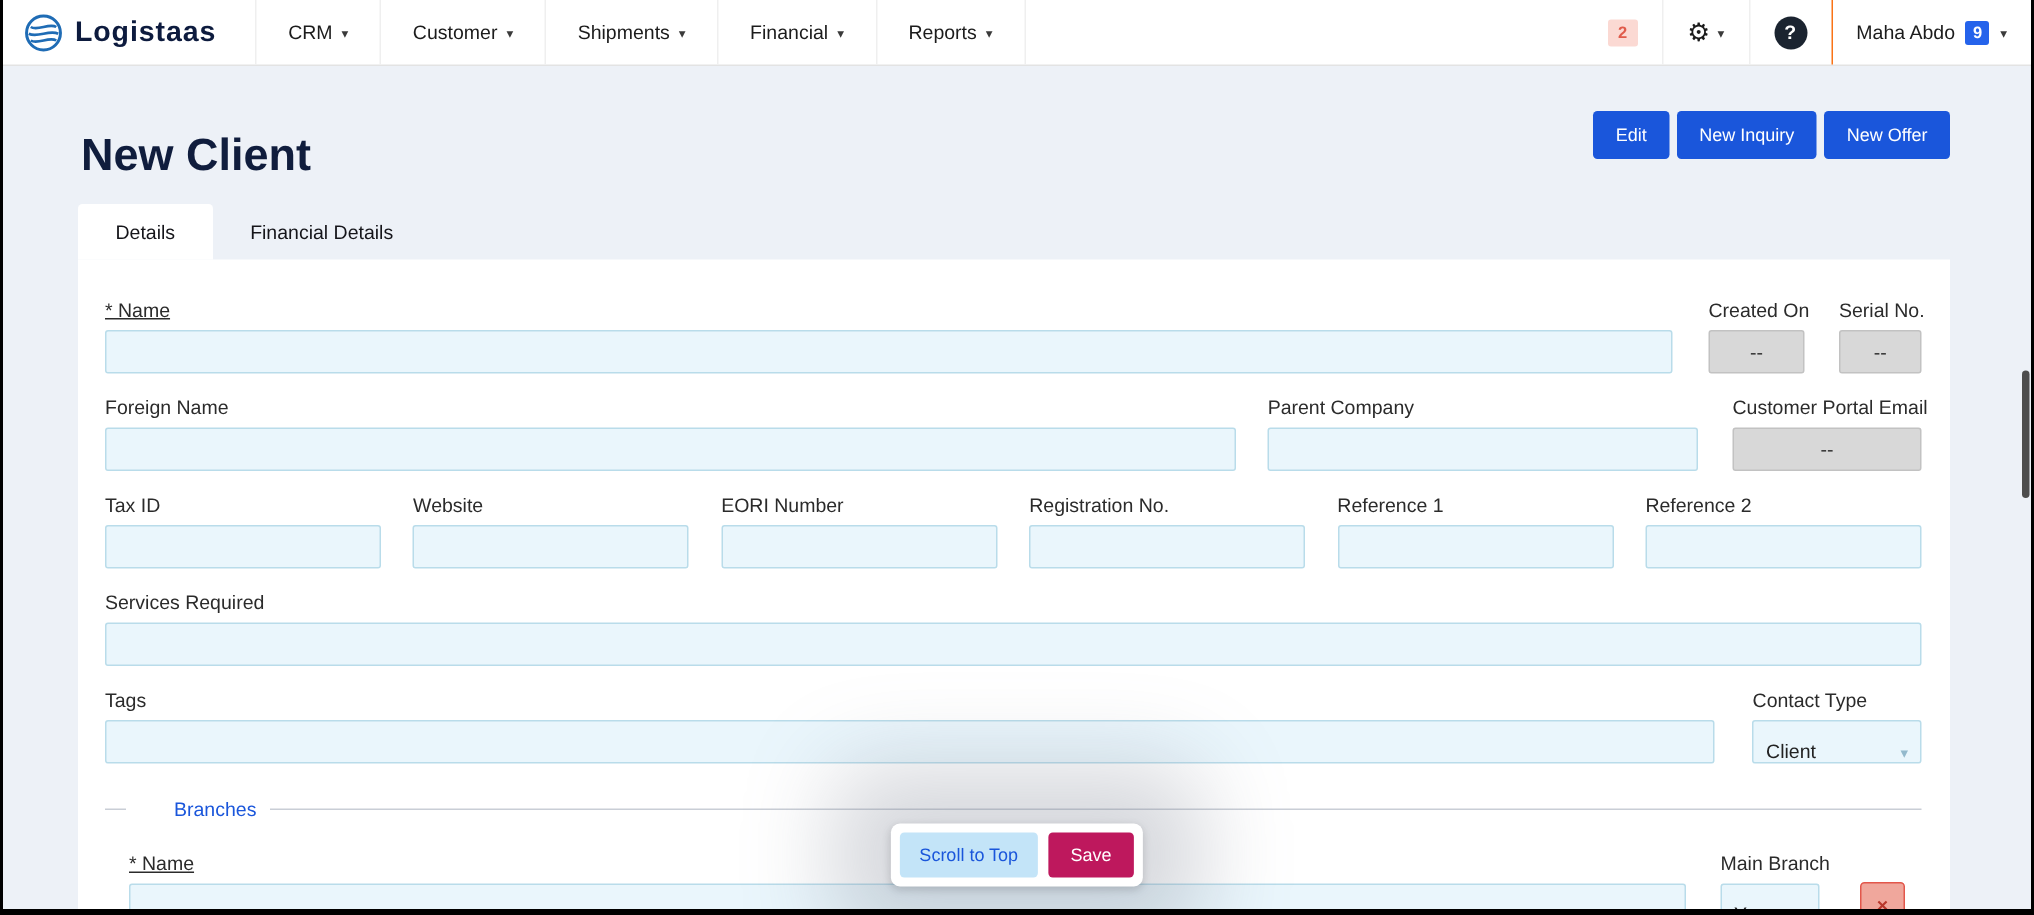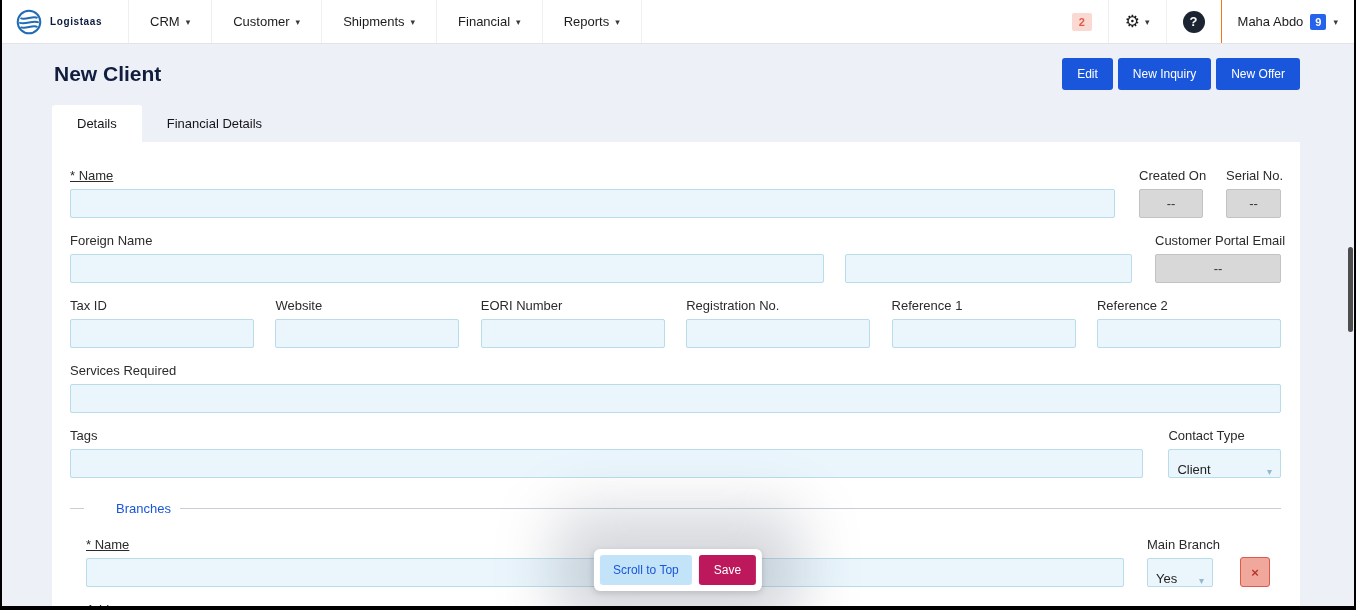--- a/index.html
+++ b/index.html
@@ -10,36 +10,36 @@
     overflow: hidden;
     position: relative;
     border-left: 2px solid #000;
     border-right: 2px solid #000;
     border-bottom: 4px solid #000;
   }
 
   
   .navbar { height: 44px; background: #fff; border-bottom: 1px solid #e3e3e3; display: flex; align-items: stretch; }
   .brand { display: flex; align-items: center; gap: 8px; padding: 0 26px 0 14px; }
-  .brand-text { font-weight: 800; font-size: 10px; color: #0d1b3e; letter-spacing: .6px; }
+  .brand-text { font-weight: 800; font-size: 19px; color: #0d1b3e; letter-spacing: .6px; }
   .nav-item { display: flex; align-items: center; gap: 6px; padding: 0 21px; border-left: 1px solid #efefef; font-size: 13px; color: #1c1c1c; cursor: pointer; }
   .nav-item:nth-of-type(6) { border-right: 1px solid #efefef; }
   .caret { font-size: 9px; color: #3a3a3a; }
   .nav-right { margin-left: auto; display: flex; align-items: center; }
   .notif-badge { background: #fbd9d3; color: #e05b4b; font-size: 11px; font-weight: 700; padding: 3px 7px; border-radius: 2px; margin-right: 16px; }
   .icon-cell { display: flex; align-items: center; gap: 5px; padding: 0 16px; border-left: 1px solid #efefef; height: 100%; cursor: pointer; }
   .gear { font-size: 17px; color: #1c1c1c; line-height: 1; }
   .help-circle { width: 22px; height: 22px; border-radius: 50%; background: #1b2430; color: #fff; font-size: 13px; display: flex; align-items: center; justify-content: center; font-weight: 700; }
   .user-cell { display: flex; align-items: center; gap: 7px; padding: 0 16px; border-left: 1px solid #f97316; height: 100%; font-size: 13px; color: #1c1c1c; cursor: pointer; }
   .user-badge { background: #2563eb; color: #fff; font-size: 11px; font-weight: 700; padding: 2px 5px; border-radius: 2px; }
 
   
   .page { padding: 0 54px 0 50px; }
   .page-header { display: flex; align-items: center; justify-content: space-between; margin-top: 14px; }
-  .page-title { font-size: 21px; font-weight: 700; color: #101d3d; padding-left: 2px; }
+  .page-title { font-size: 30px; font-weight: 700; color: #101d3d; padding-left: 2px; margin-top: 29px; }
   .actions { display: flex; gap: 5px; }
   .btn-primary { background: #1a56db; color: #fff; border: none; font-size: 12px; padding: 9px 15px; border-radius: 3px; cursor: pointer; font-family: inherit; }
 
   
   .tabs { display: flex; margin-top: 15px; }
   .tab { padding: 11px 25px; font-size: 13px; color: #15151a; cursor: pointer; }
   .tab.active { background: #fff; border-radius: 3px 3px 0 0; }
 
   
   .card { background: #fff; padding: 26px 19px 0 18px; height: 470px; }
@@ -156,20 +156,21 @@
         <div class="gray-box">--</div>
       </div>
     </div>
 
     <div class="row">
       <div class="field" style="width:757px">
         <label class="lbl">Foreign Name</label>
         <input class="inp" type="text" style="">
       </div>
       <div class="field" style="width:288px;margin-left:21px">
+        <label class="lbl">Parent Company</label>
         <input class="inp" type="text" style="">
       </div>
       <div class="field" style="width:126px;margin-left:23px">
         <label class="lbl center">Customer Portal Email</label>
         <div class="gray-box">--</div>
       </div>
     </div>
 
     <div class="row" style="justify-content:space-between">
       <div class="field" style="width:184px">

